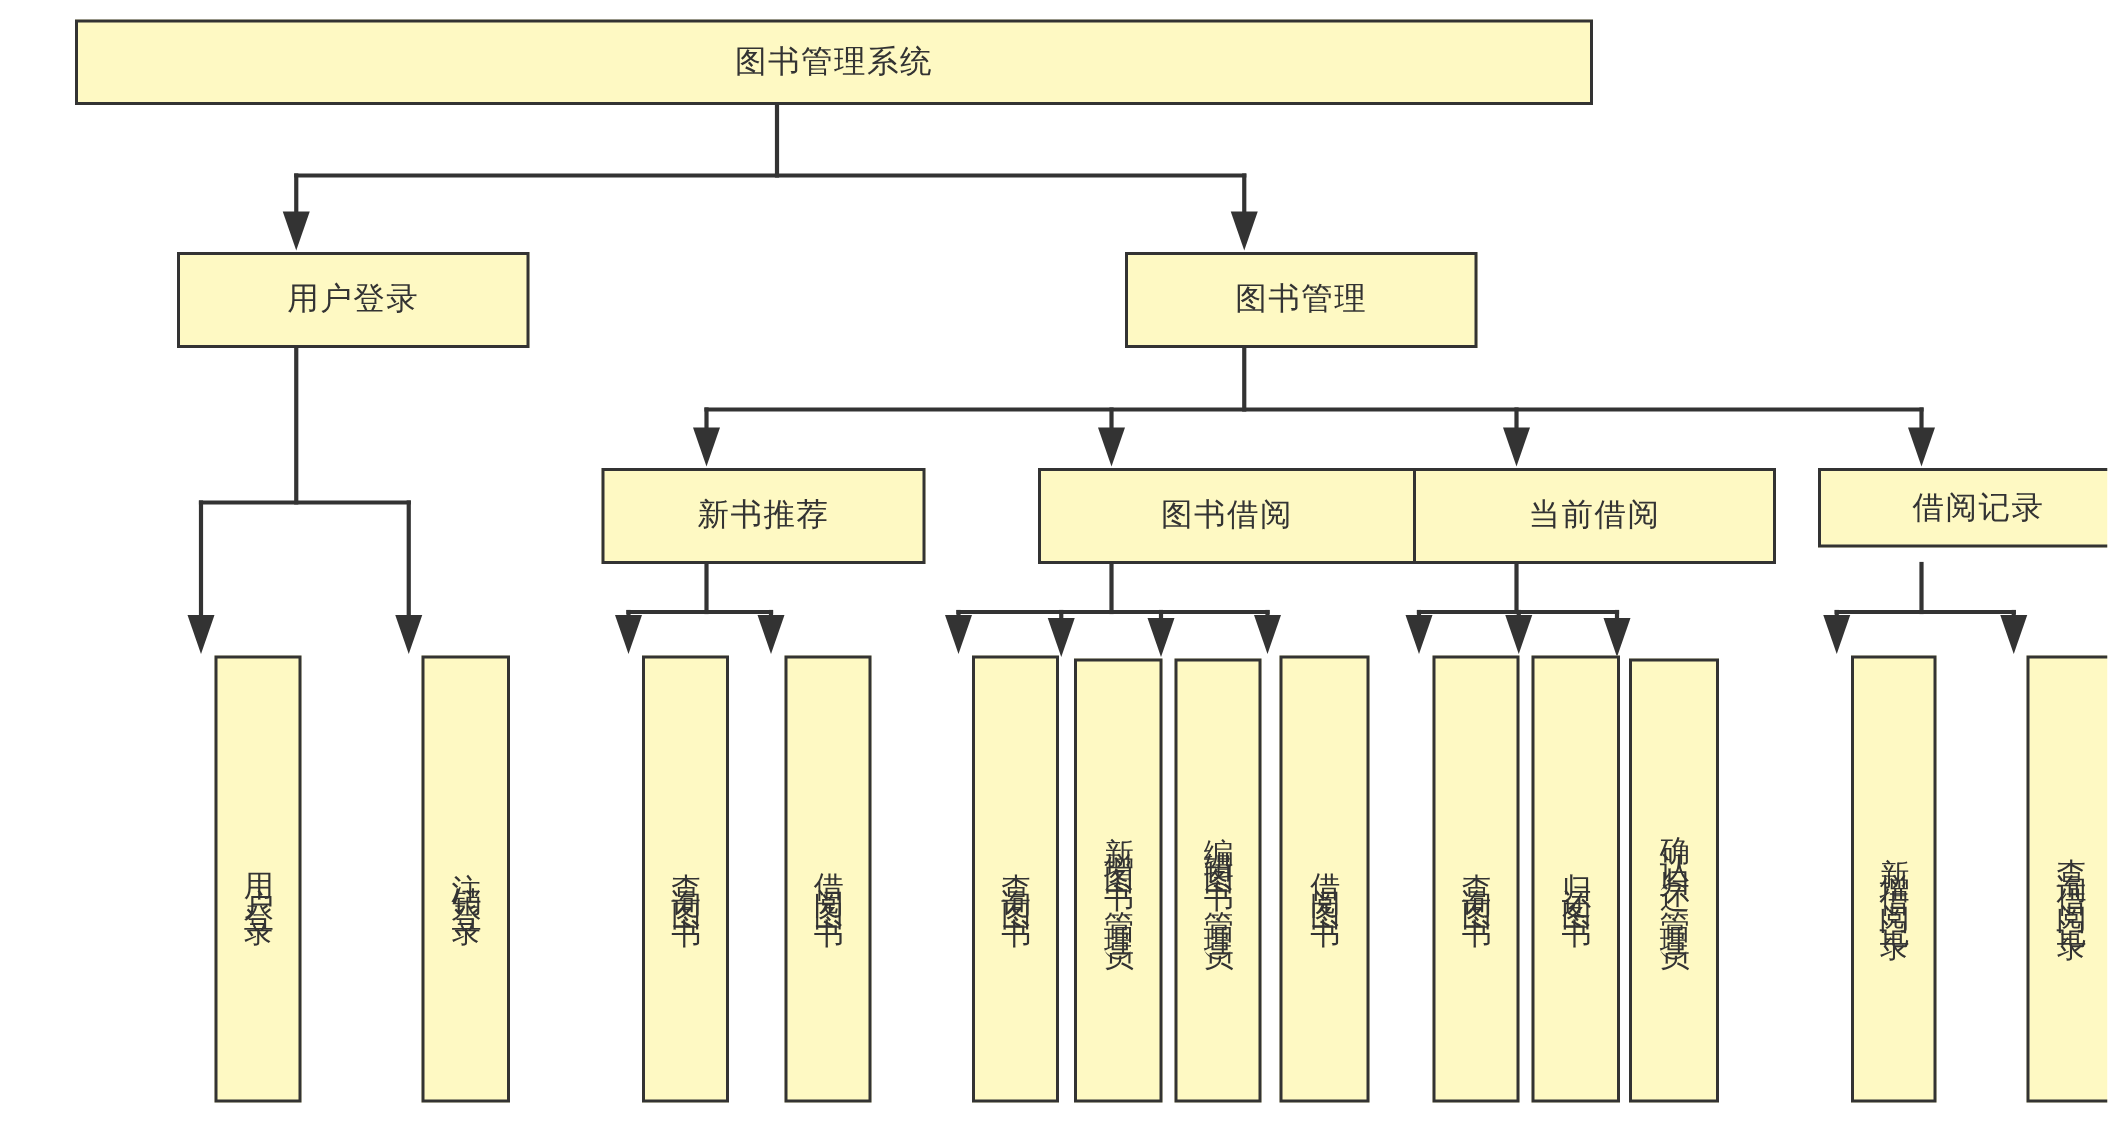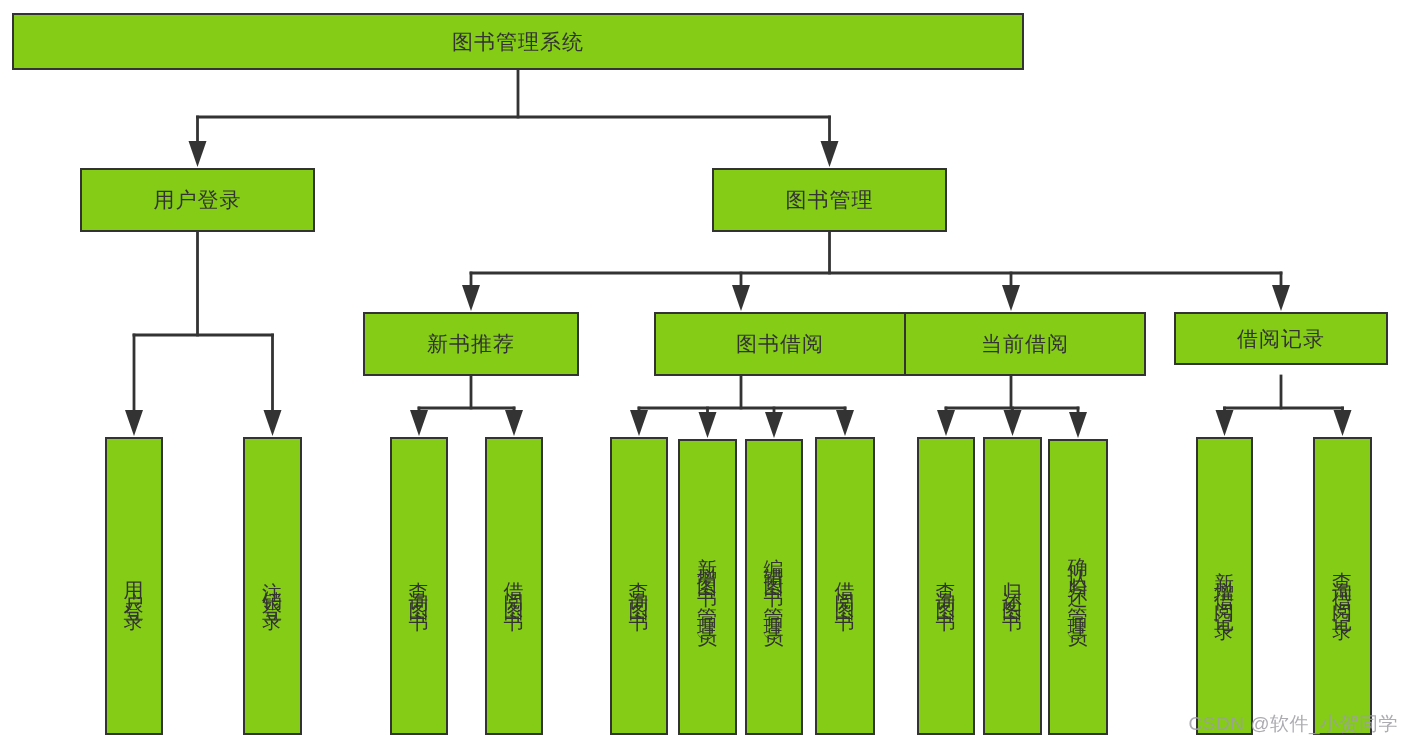--- a/index.html
+++ b/index.html
@@ -18,30 +18,31 @@
   #connectors {
     position: absolute;
     left: 0;
     top: 0;
     z-index: 1;
   }
   .node {
     position: absolute;
     box-sizing: border-box;
     border: 2.5px solid #333333;
-    background: #84cc16;
+    background: #fef9c3;
     color: #333333;
     display: flex;
     align-items: center;
     justify-content: center;
     text-align: center;
     font-size: 21px;
     letter-spacing: 1px;
     z-index: 2;
     line-height: 1.2;
+    margin-left: 38px;
   }
   .node.vertical {
     writing-mode: vertical-rl;
     text-orientation: mixed;
     font-size: 20px;
     letter-spacing: 10px;
     line-height: 1;
   }
   .watermark {
     position: absolute;
@@ -128,14 +129,13 @@
       <div class="node vertical" style="left: 610px; top: 437px; width: 58px; height: 298px;">查询图书</div>
       <div class="node vertical" style="left: 678px; top: 439px; width: 59px; height: 296px;">新增图书（管理员）</div>
       <div class="node vertical" style="left: 745px; top: 439px; width: 58px; height: 296px;">编辑图书（管理员）</div>
       <div class="node vertical" style="left: 815px; top: 437px; width: 60px; height: 298px;">借阅图书</div>
       <div class="node vertical" style="left: 917px; top: 437px; width: 58px; height: 298px;">查询图书</div>
       <div class="node vertical" style="left: 983px; top: 437px; width: 59px; height: 298px;">归还图书</div>
       <div class="node vertical" style="left: 1048px; top: 439px; width: 60px; height: 296px;">确认归还（管理员）</div>
       <div class="node vertical" style="left: 1196px; top: 437px; width: 57px; height: 298px;">新增借阅记录</div>
       <div class="node vertical" style="left: 1313px; top: 437px; width: 59px; height: 298px;">查询借阅记录</div>
     </div>
-  <div class="watermark">CSDN @软件_小贺同学</div>
 </div>
 
 </body></html>

